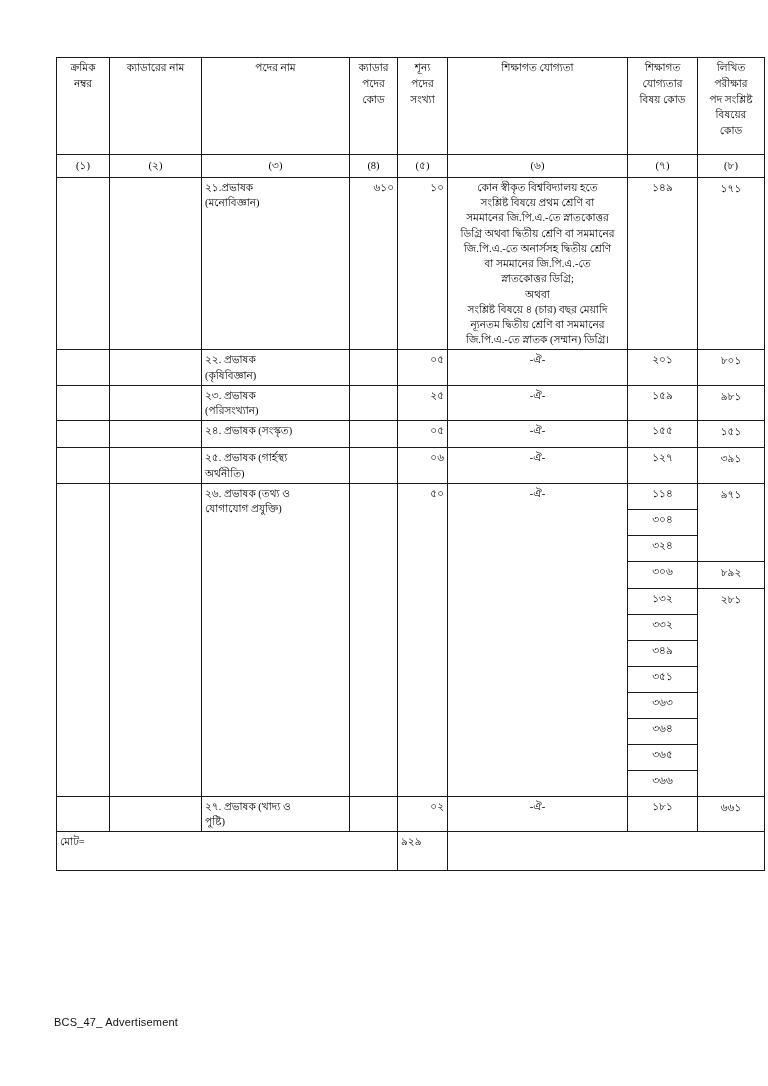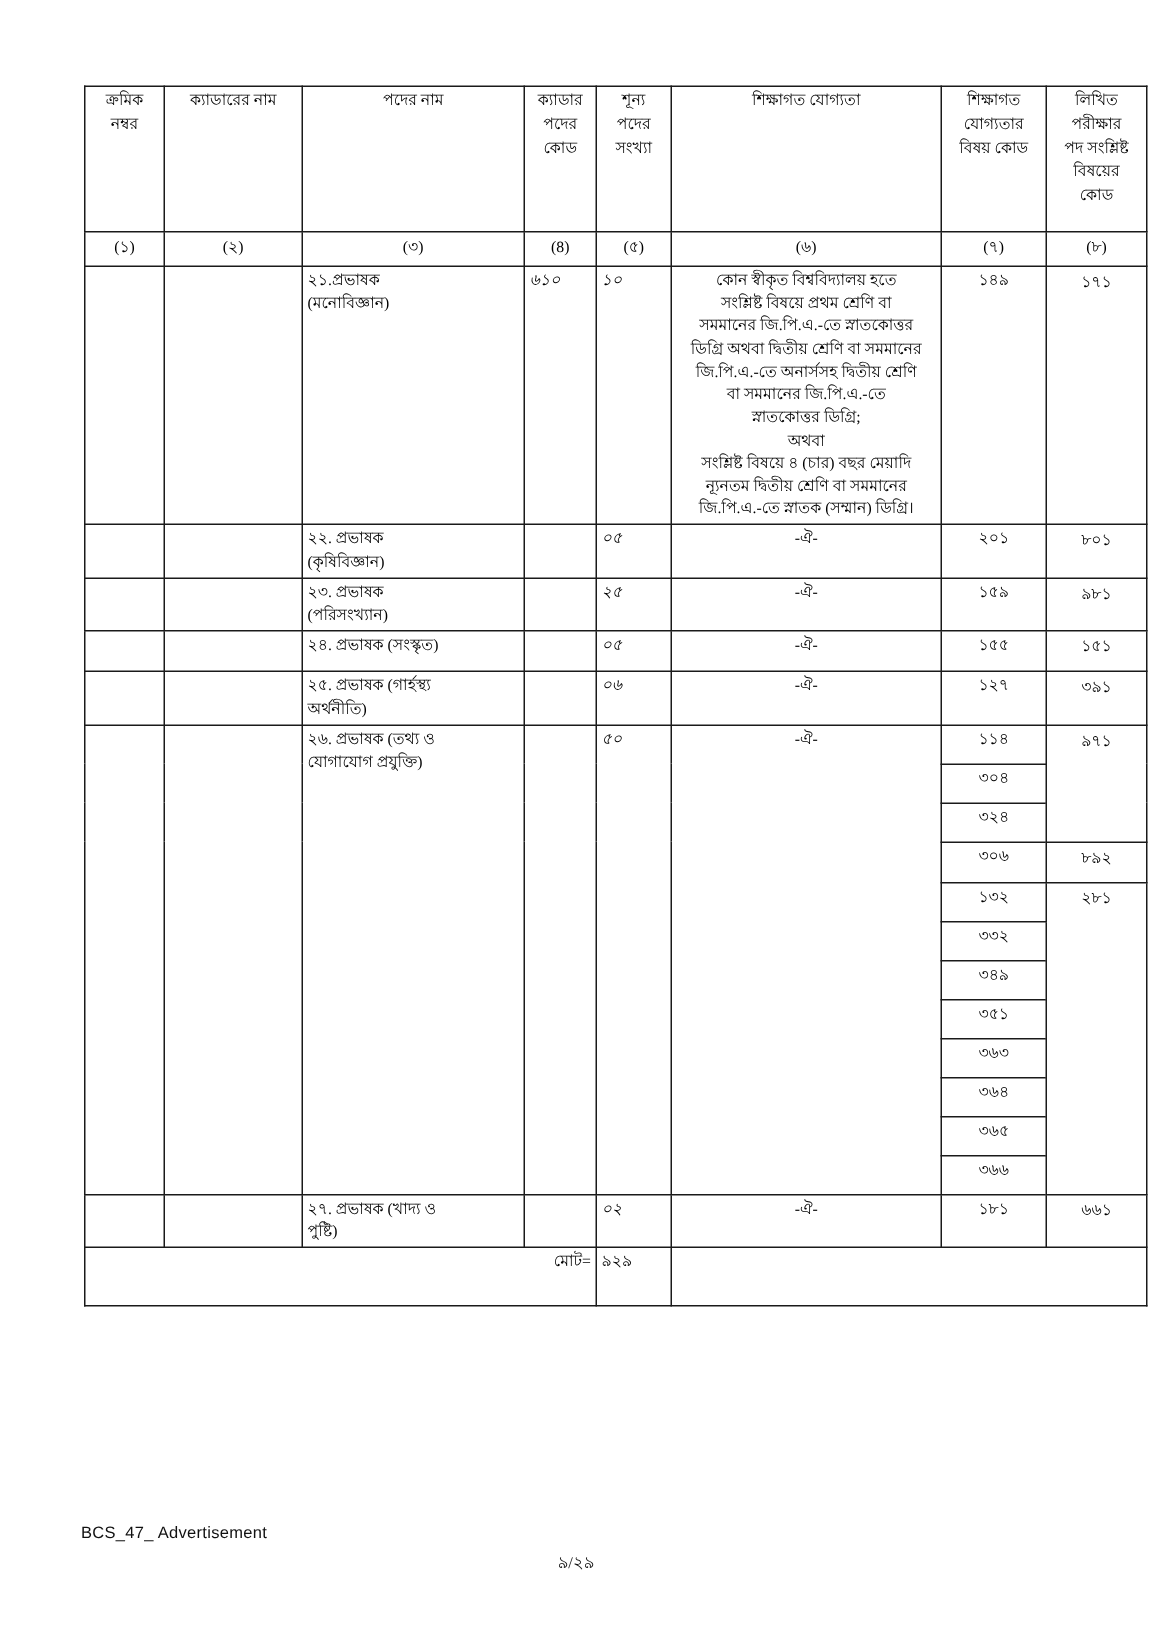--- a/index.html
+++ b/index.html
@@ -75,33 +75,32 @@
     vertical-align: top;
     line-height: 1.52;
     padding-top: 4px;
   }
   td.posname {
     line-height: 1.55;
     padding-top: 4px;
     padding-left: 5px;
   }
   td.codecell {
-    text-align: left;
+    text-align: right;
     vertical-align: top;
     padding-top: 4px;
-    font-style: italic;
   }
   td.subcode {
     text-align: center;
     vertical-align: middle;
     height: 21px;
     padding: 1px 2px;
   }
   td.totalcell {
-    text-align: right;
+    text-align: left;
     font-weight: bold;
     font-size: 11.5px;
     vertical-align: top;
     padding-top: 5px;
     height: 34px;
   }
   td.totalnum {
     vertical-align: top;
     padding-top: 5px;
   }
@@ -332,16 +331,15 @@
           <td class="subcode" rowspan="1" style="vertical-align: top; padding-top: 3px;">৬৬১</td>
         </tr>
         <tr>
           <td class="totalcell" colspan="4">মোট=</td>
           <td class="totalnum">৯২৯</td>
           <td colspan="3" class="blank"></td>
         </tr>
       </tbody>
   </table>
 
-  <div class="footer-page">৯/২৯</div>
   <div class="footer-left">BCS_47_ Advertisement</div>
 
 </div>
 
 </body></html>

